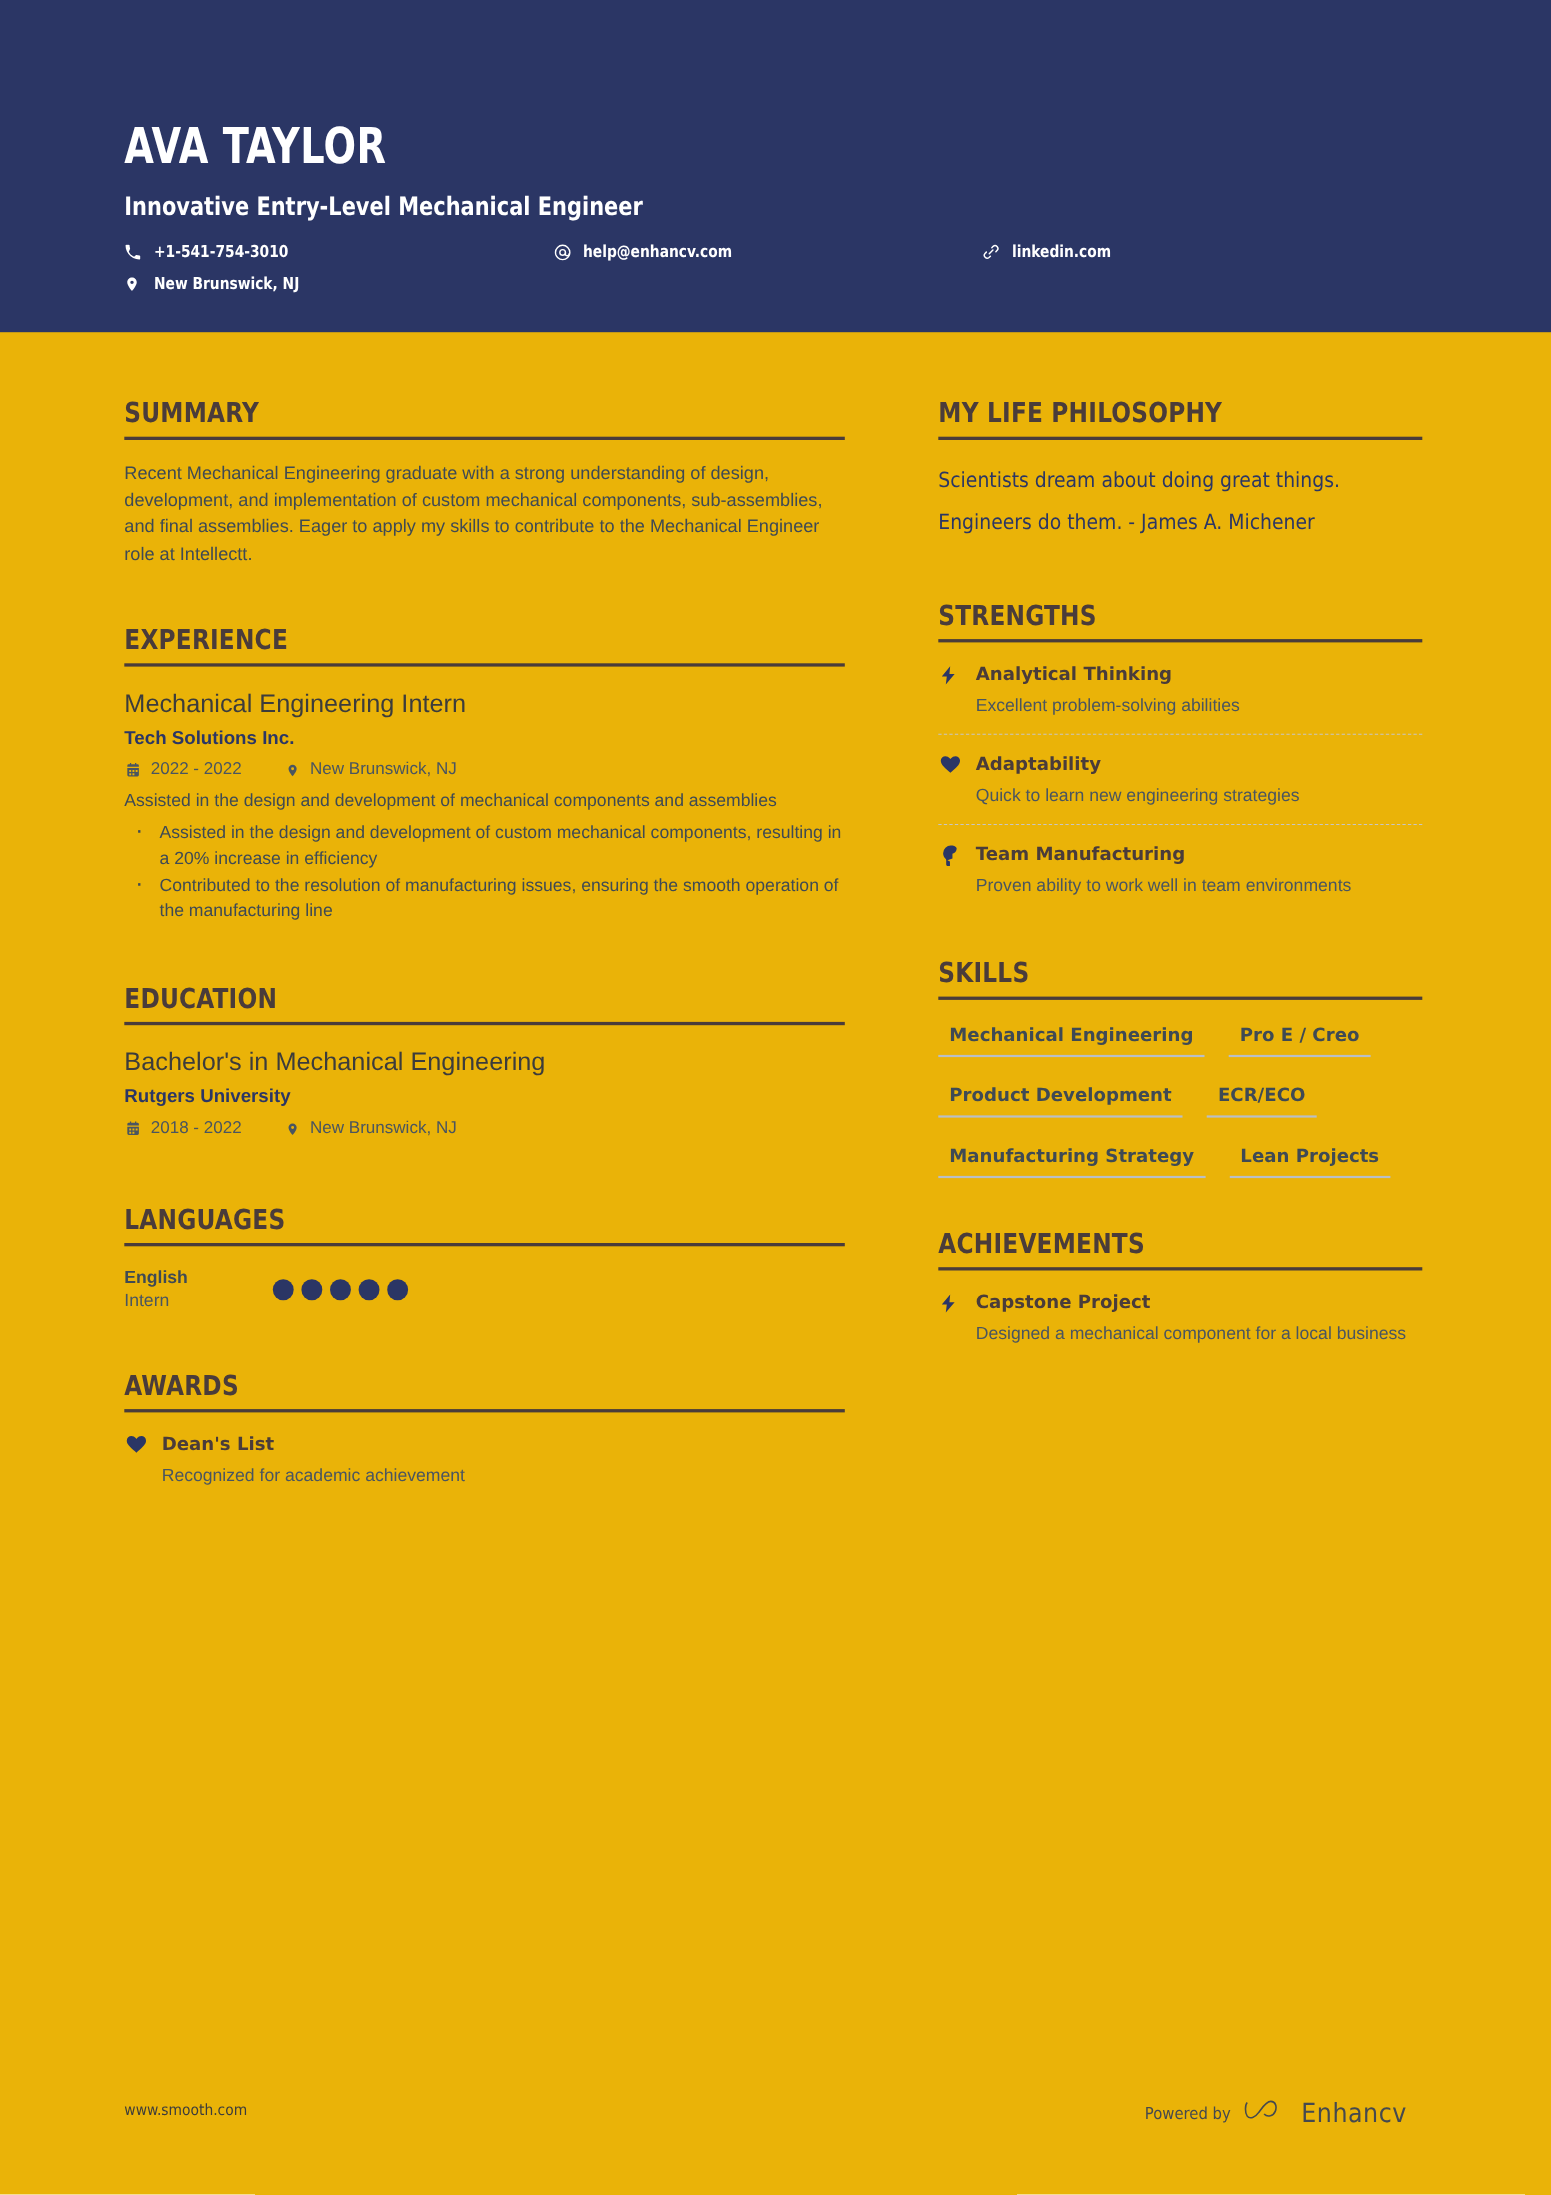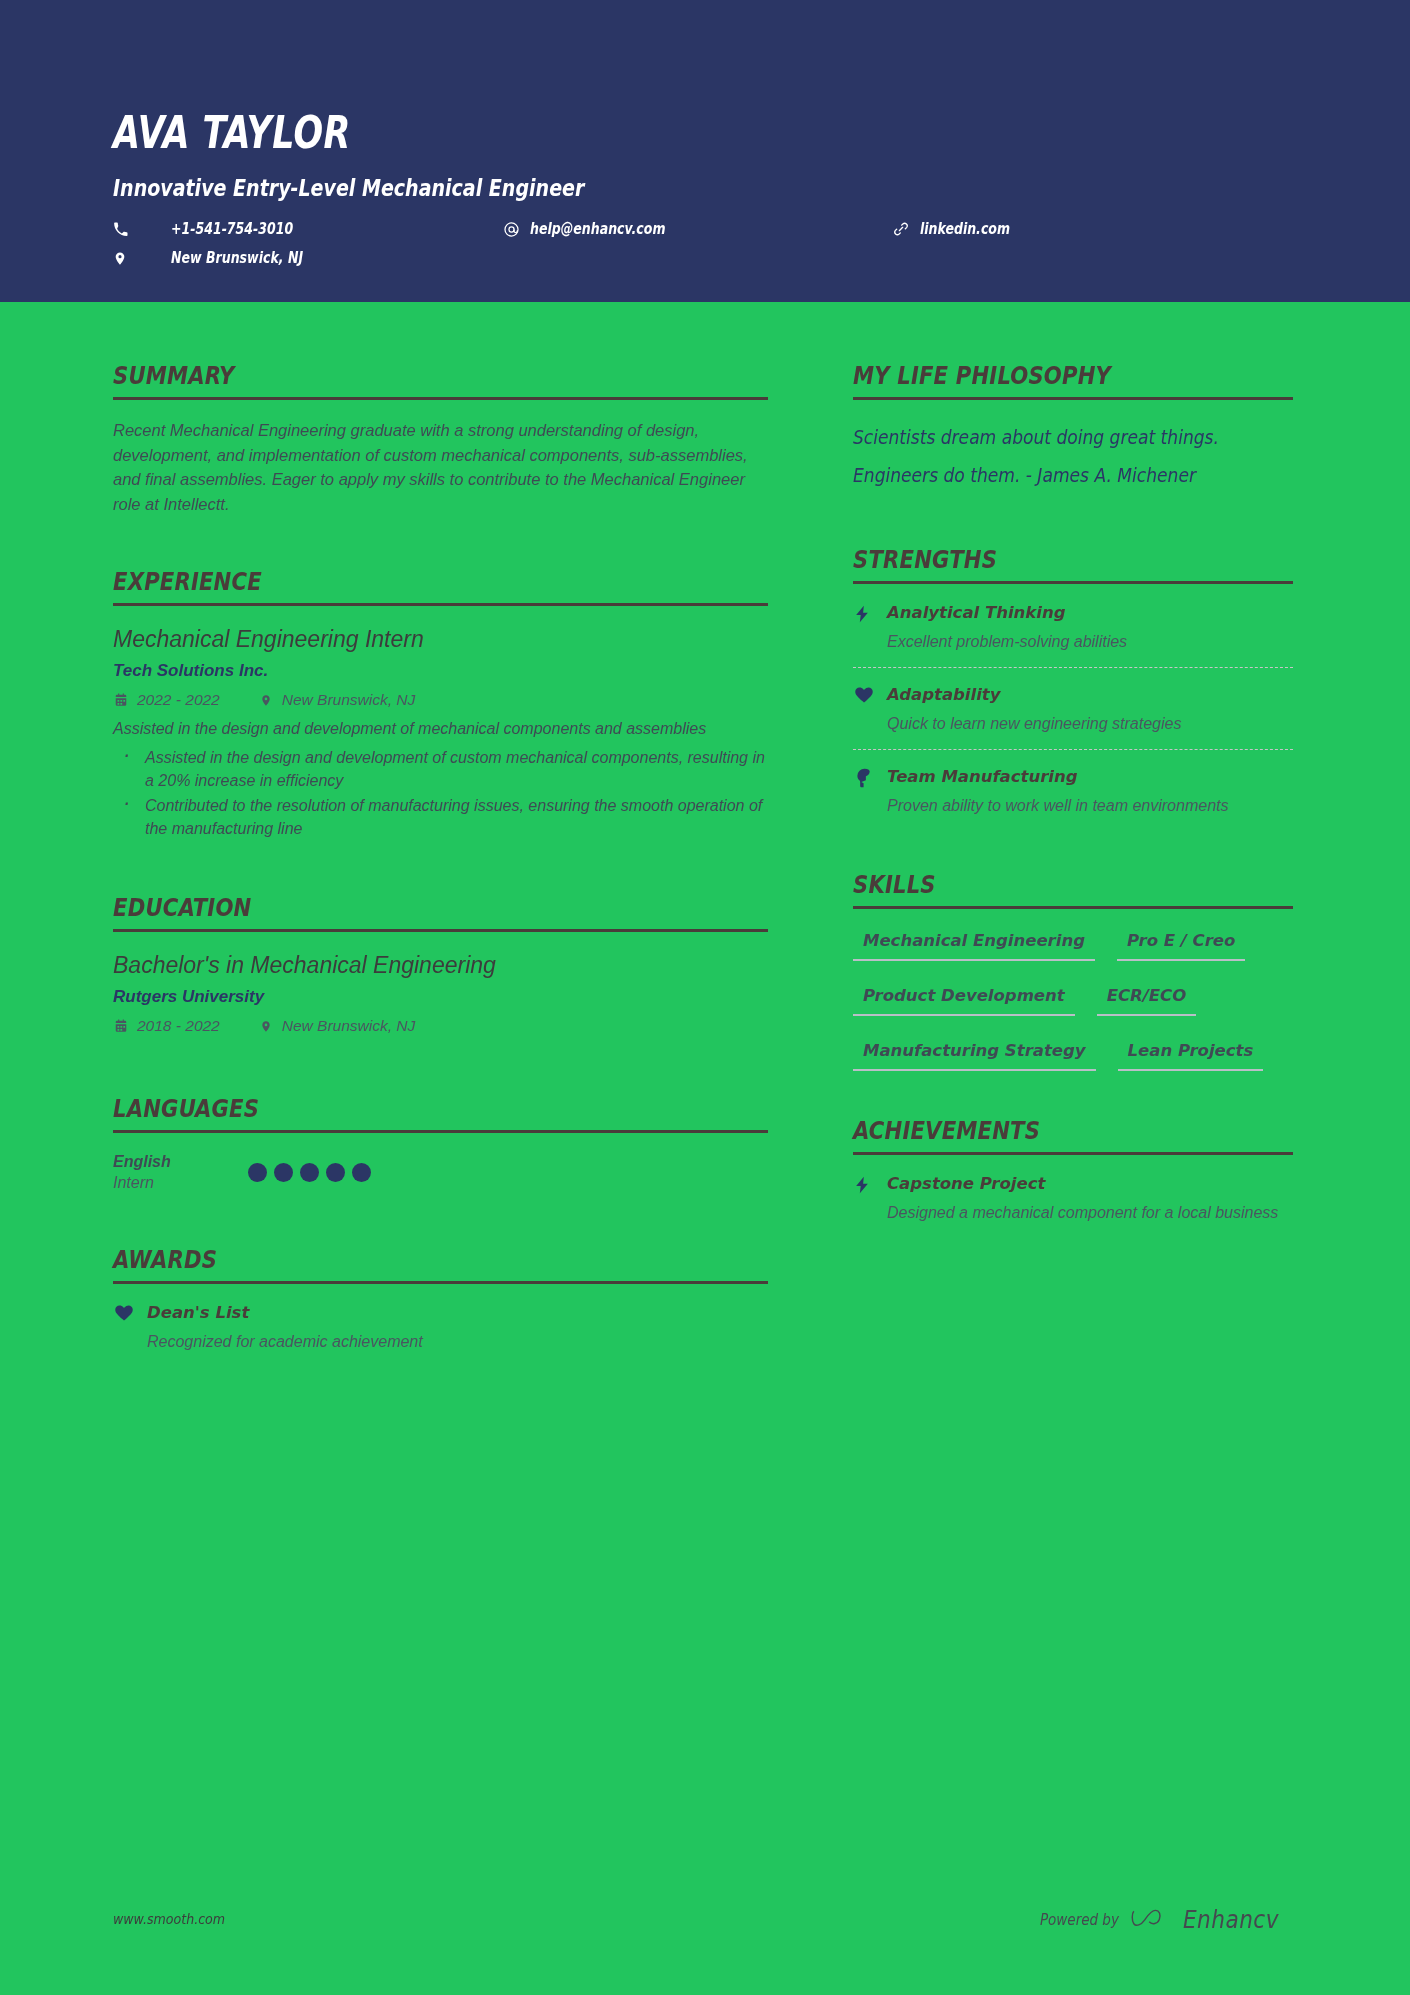--- a/index.html
+++ b/index.html
@@ -8,23 +8,22 @@
     background: #ffffff;
   }
   body {
     font-family: "Liberation Sans", sans-serif;
     color: #333;
   }
   .page {
     position: relative;
     width: 1410px;
     height: 1995px;
-    background: #22c55e;
+    background: #eab308;
     overflow: hidden;
-    font-style: italic;
   }
 
   
   .header {
     background: #2b3665;
     height: 302px;
     padding: 0;
     position: relative;
   }
   .header-inner {
@@ -63,21 +62,21 @@
   .contact-item {
     display: flex;
     align-items: center;
     color: #ffffff;
     font-size: 15px;
     font-weight: 700;
     font-family: "DejaVu Sans Condensed", "Liberation Sans Narrow", "Liberation Sans", sans-serif;
     white-space: nowrap;
   }
   .contact-item .ci-label { transform: scaleX(0.93); transform-origin: left center; }
-  .c-phone { width: 390px; gap: 31px; }
+  .c-phone { width: 390px; }
   .c-email { width: 390px; }
   .c-link  { width: 300px; }
   .contact-ico {
     display: inline-flex;
     width: 20px;
     height: 18px;
     margin-right: 7px;
     align-items: center;
     justify-content: flex-start;
     flex: 0 0 auto;

